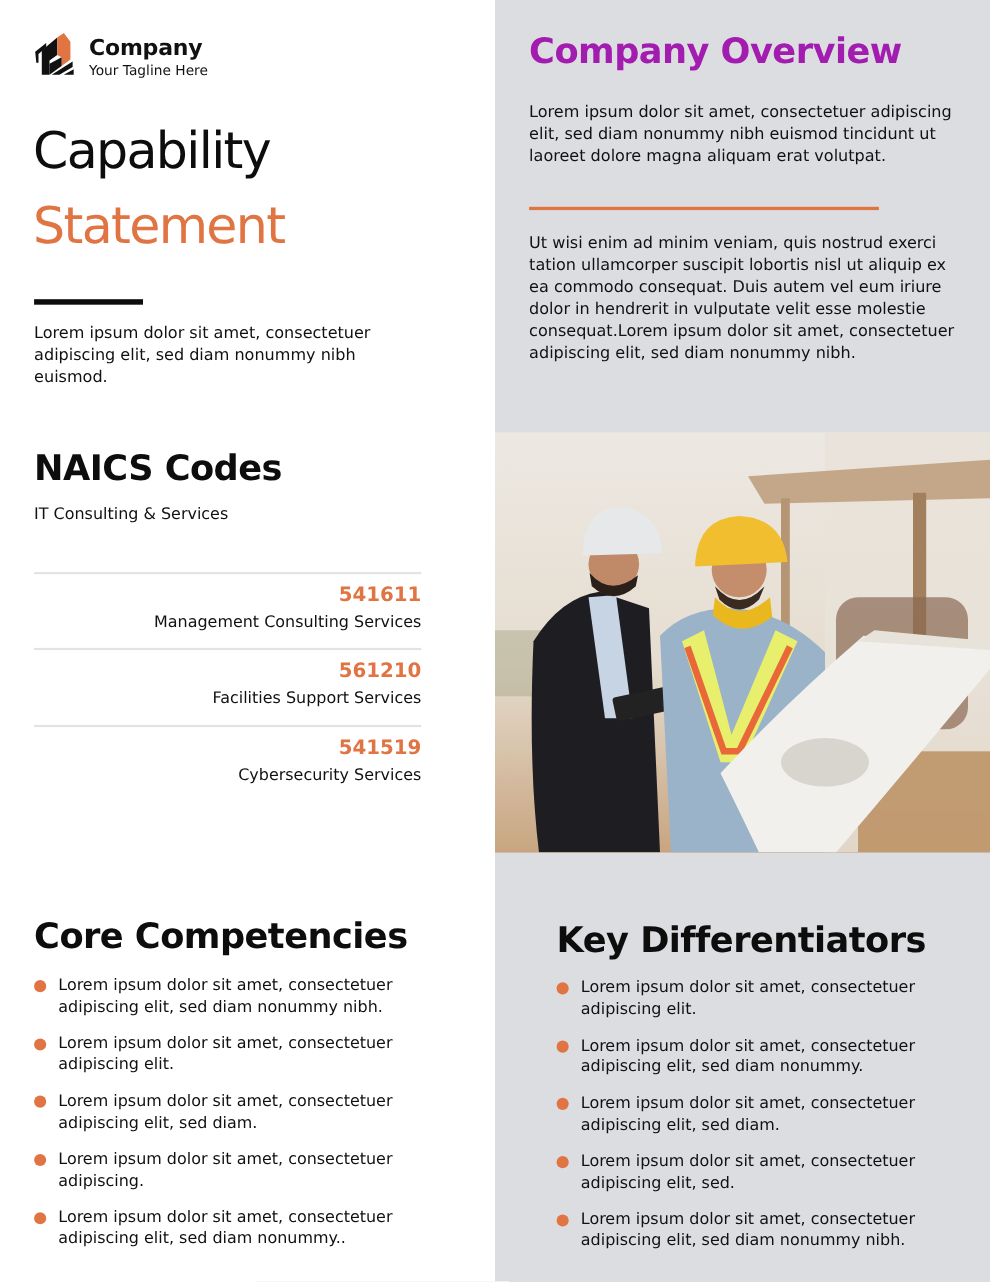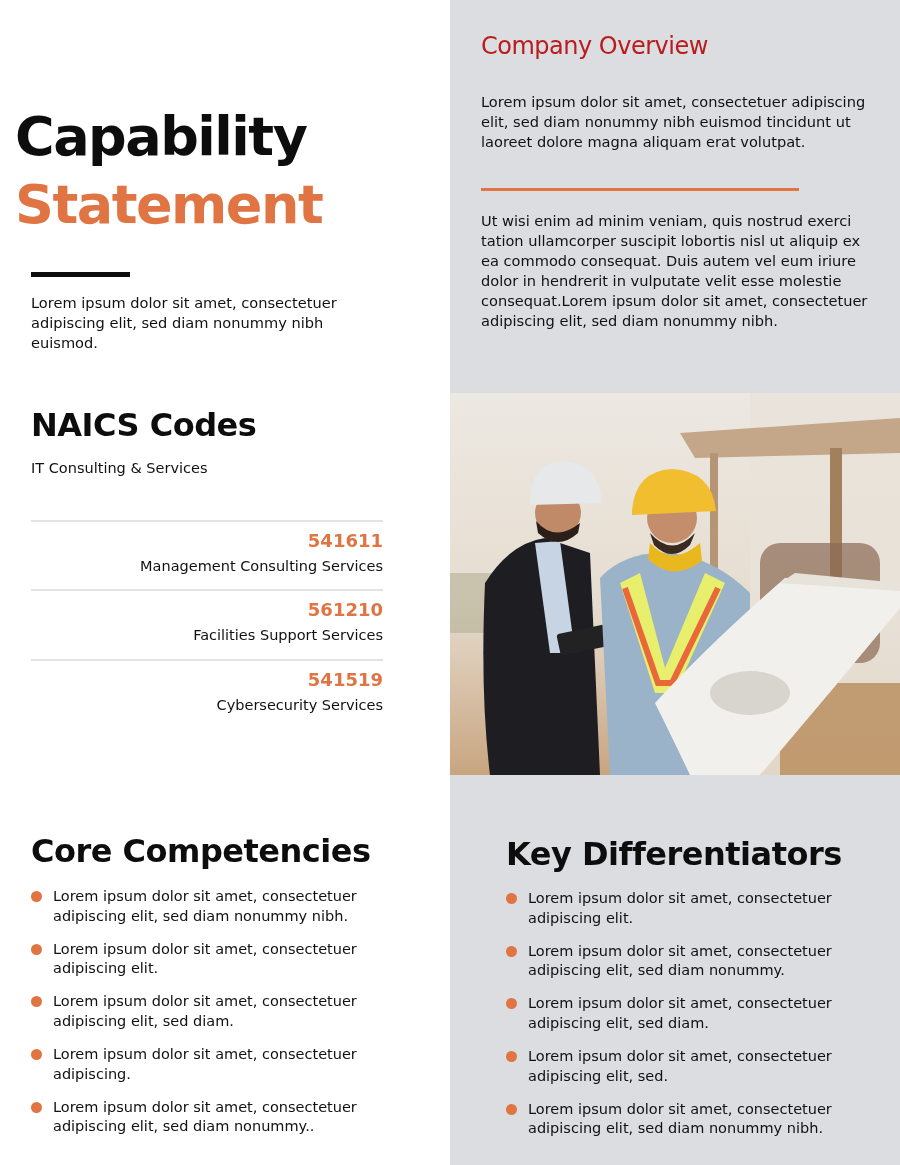--- a/index.html
+++ b/index.html
@@ -10,21 +10,21 @@
     .right-bg { position: absolute; left: 450px; top: 0; width: 450px; height: 1165px; background: #dcdde1; }
 
     
     .logo { position: absolute; left: 30px; top: 30px; display: flex; align-items: center; }
     .logo svg { width: 40px; height: 40px; }
     .logo-text { margin-left: 11px; }
     .logo-name { font-size: 20px; font-weight: bold; line-height: 22px; letter-spacing: -0.2px; color: #111; }
     .logo-tag { font-size: 12.5px; line-height: 16px; color: #111; margin-top: 2px; }
 
     
-    .title { position: absolute; left: 15px; top: 103px; font-weight: bold; font-size: 54px; line-height: 68px; letter-spacing: -1.5px; }
+    .title { position: absolute; left: 30px; top: 103px; font-weight: normal; font-size: 46px; line-height: 68px; letter-spacing: -1.5px; }
     .title .l1 { color: #0d0d0d; display: block; }
     .title .l2 { color: #e07443; display: block; }
 
     .title-rule { position: absolute; left: 31px; top: 272px; width: 99px; height: 5px; background: #0d0d0d; }
     .intro { position: absolute; left: 31px; top: 293px; width: 360px; font-size: 14.6px; line-height: 20px; color: #111; }
 
     
     .h2 { font-weight: bold; font-size: 32px; letter-spacing: -0.5px; color: #0d0d0d; line-height: 38px; margin-top: 17px; }
     .naics-title { position: absolute; left: 31px; top: 389px; }
     .naics-list { position: absolute; left: 31px; top: 452px; width: 352px; }
@@ -37,36 +37,52 @@
     
     .core-title { position: absolute; left: 31px; top: 815px; }
     .diff-title { position: absolute; left: 506px; top: 818px; }
     .bullets { position: absolute; list-style: none; }
     .core-bullets { left: 31px; top: 887px; width: 380px; }
     .diff-bullets { left: 506px; top: 889px; width: 380px; }
     .bullets li { position: relative; padding-left: 22px; font-size: 14.5px; line-height: 19.5px; color: #111; height: 52.7px; }
     .bullets li .dot { position: absolute; left: 0; top: 4px; width: 11px; height: 11px; border-radius: 50%; background: #e07443; }
 
     
-    .ov-title { position: absolute; left: 481px; top: 26px; font-weight: normal; font-size: 24px; letter-spacing: -0.5px; color: #b91c1c; line-height: 40px; }
+    .ov-title { position: absolute; left: 481px; top: 26px; font-weight: bold; font-size: 32px; letter-spacing: -0.5px; color: #a21caf; line-height: 40px; }
     .ov-p1 { position: absolute; left: 481px; top: 92px; width: 395px; font-size: 14.6px; line-height: 20px; color: #111; }
     .ov-rule { position: absolute; left: 481px; top: 188px; width: 318px; height: 3px; background: #e07443; }
     .ov-p2 { position: absolute; left: 481px; top: 211px; width: 400px; font-size: 14.6px; line-height: 20px; color: #111; }
 
     
     .photo { position: absolute; left: 450px; top: 393px; width: 450px; height: 382px; overflow: hidden;
       background: linear-gradient(180deg, #e9e4dd 0%, #efe9e2 35%, #d9c7ae 70%, #c9a27a 100%); }
     .photo svg { width: 100%; height: 100%; display: block; }
   </style>
 </head>
 <body>
 
 <div class="page">
   <div class="right-bg"></div>
 
+  <div class="logo">
+    <span>
+      <svg viewBox="0 0 40 40">
+        <path d="M2 17 L12 9 L12 13 L5 19 L5 27 L3 27 Z" fill="#111"></path>
+        <path d="M8 16 L22 4 L22 20 L15 25 L15 38 L8 38 Z" fill="#111"></path>
+        <path d="M22 4 L28 0 L34 8 L34 24 L26 30 L26 22 L22 20 Z" fill="#e07443"></path>
+        <path d="M15 38 L15 28 L26 22 L26 30 Z" fill="#111"></path>
+        <path d="M17 38 L36 26 L36 31 L24 38 Z" fill="#111"></path>
+        <path d="M28 38 L37 33 L37 38 Z" fill="#111"></path>
+      </svg>
+    </span>
+    <div class="logo-text">
+      <div class="logo-name">Company</div>
+      <div class="logo-tag">Your Tagline Here</div>
+    </div>
+  </div>
 
   <h1 class="title">
     <span class="l1">Capability</span>
     <span class="l2">Statement</span>
   </h1>
   <div class="title-rule"></div>
   <p class="intro">Lorem ipsum dolor sit amet, consectetuer adipiscing elit, sed diam nonummy nibh euismod.</p>
 
   <h2 class="h2 naics-title">NAICS Codes</h2>
   <div class="naics-list">

